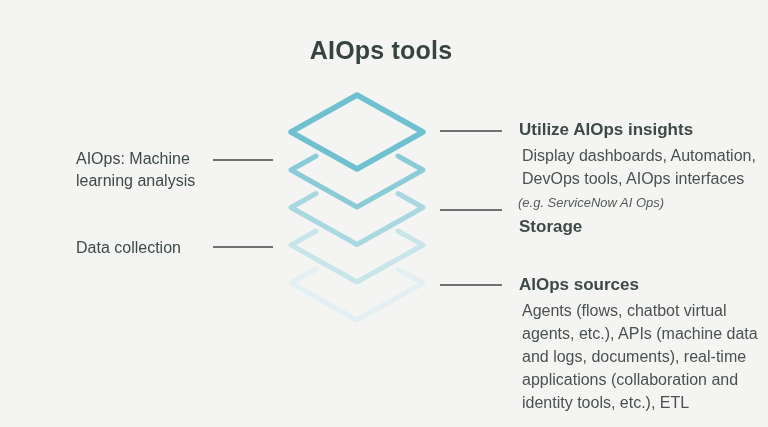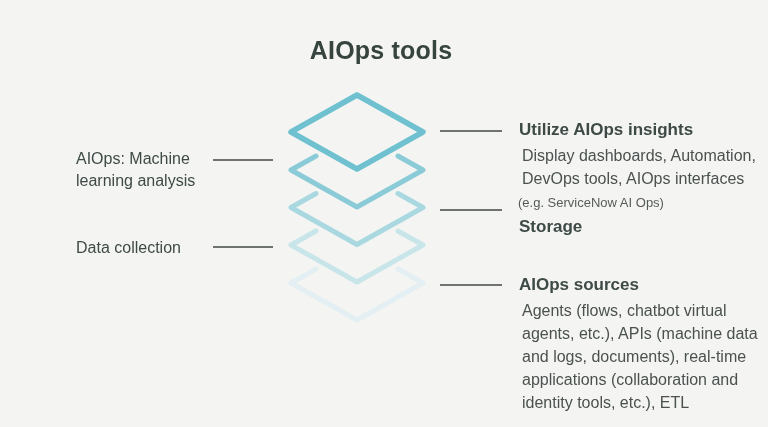--- a/index.html
+++ b/index.html
@@ -43,20 +43,21 @@
     margin:0 0 4px 1px;
   }
   .right-desc{
     font-size:16px;line-height:23px;
     margin:4px;
   }
   .right-note{
     font-size:13px;line-height:18px;
     color:#555b58;
     margin:3px 0 0 0;
+    font-style:italic;
   }
 </style>
 </head>
 <body>
 
 <div class="stage">
 
   <div class="title">AIOps tools</div>
 
   <svg class="stack-svg" viewBox="0 0 768 427" fill="none" xmlns="http://www.w3.org/2000/svg">

